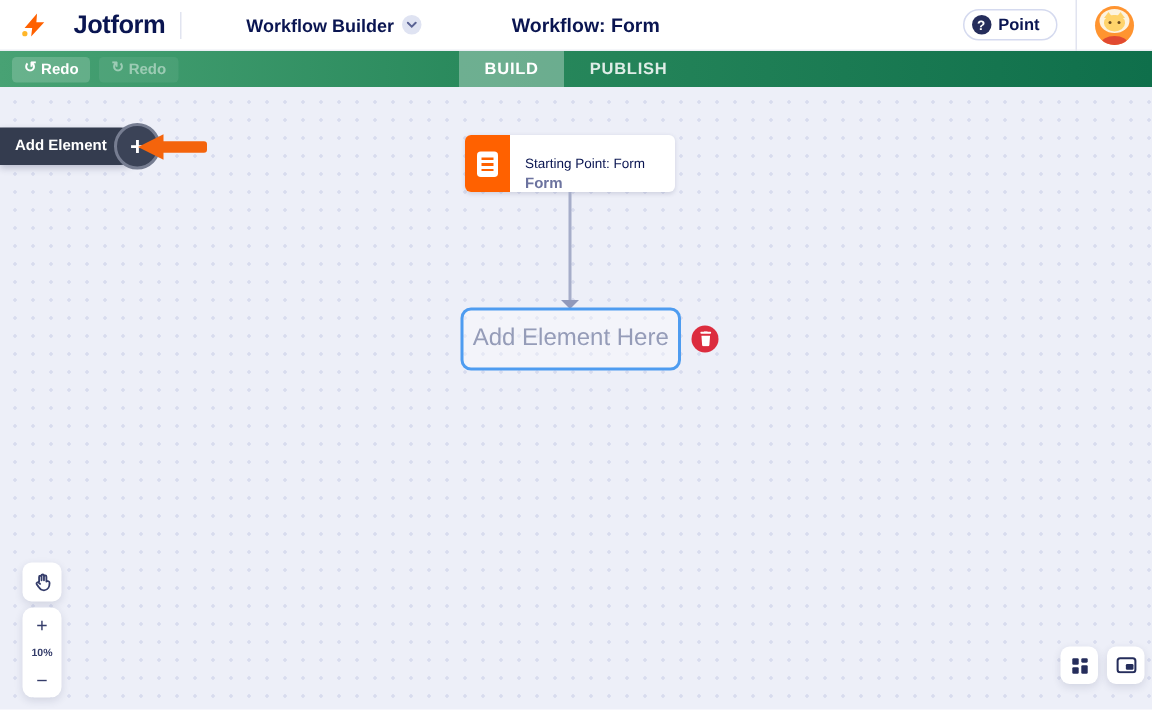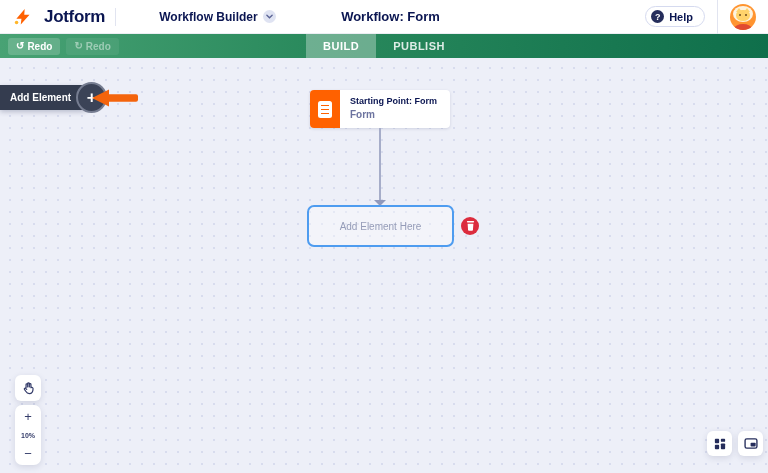--- a/index.html
+++ b/index.html
@@ -1,21 +1,21 @@
 <!DOCTYPE html>
 <html><head>
 <meta charset="utf-8">
 <style>
   * { margin:0; padding:0; box-sizing:border-box; }
   body { font-family:"Liberation Sans", sans-serif; background:#fff; }
   .app { position:relative; width:768px; height:473px; overflow:hidden; background:#fff; }
 
   
   .header { position:relative; display:flex; align-items:center; height:34px; background:#fff; padding:0 12px; border-bottom:1px solid #eceef4; }
-  .brand { display:flex; align-items:center; gap:11px; }
+  .brand { display:flex; align-items:center; gap:16px; }
   .brand-name { font-size:17px; font-weight:bold; color:#0a1551; letter-spacing:-0.3px; }
   .header-sep { width:1px; height:18px; background:#e1e4f0; margin:0 10px; }
   .product { display:flex; align-items:center; gap:5px; font-size:12px; font-weight:bold; color:#0a1551;margin-left:33px; }
   .chev-badge { width:13px; height:13px; border-radius:50%; background:#dfe3f2; display:flex; align-items:center; justify-content:center; }
   .page-title { position:absolute; left:0; right:0; text-align:center; font-size:13px; font-weight:bold; color:#0a1551; pointer-events:none;padding-left:13px; }
   .header-right { margin-left:auto; display:flex; align-items:center; }
   .help-btn { display:flex; align-items:center; gap:5px; border:1px solid #d5daef; border-radius:999px; background:#fff; padding:3px 11px 3px 5px; cursor:pointer; }
   .help-icon { width:13px; height:13px; border-radius:50%; background:#252d5b; color:#fff; font-size:9px; font-weight:bold; display:flex; align-items:center; justify-content:center; }
   .help-label { font-size:11px; font-weight:bold; color:#0a1551; }
   .header-sep.tall { height:34px; margin:0 0 0 12px; }
@@ -52,31 +52,31 @@
     background:#3b4357; border:2px solid #767d91; color:#fff; font-size:17px; font-weight:bold;
     display:flex; align-items:center; justify-content:center; line-height:1; }
   .annotation-arrow { position:absolute; left:92px; top:31px; width:46px; height:18px; }
 
   .start-node { position:absolute; left:310px; top:32px; width:140px; height:38px; display:flex;
     background:#fff; border-radius:4px; box-shadow:0 1px 3px rgba(37,45,91,0.15); cursor:pointer; }
   .start-node-icon { width:30px; border-radius:4px 0 0 4px; background:#ff6100; display:flex; align-items:center; justify-content:center; }
   .doc-glyph { width:14px; height:17px; background:#fff; border-radius:2.5px; display:flex; align-items:center; justify-content:center; }
   .doc-glyph .lines { width:8px; height:9px; background:repeating-linear-gradient(to bottom, #ff6100 0 1.5px, rgba(0,0,0,0) 1.5px 4px); }
   .start-node-text { padding:6px 10px 0 10px; }
-  .start-node-title { font-size:9px; font-weight:bold; color:#0a1551; margin-bottom:3px; white-space:nowrap; }
+  .start-node-title { font-size:9px; font-weight:normal; color:#0a1551; margin-bottom:3px; white-space:nowrap;margin-top:8px; }
   .start-node-sub { font-size:10px; color:#6c739f;font-weight:bold; }
 
   .connector { position:absolute; left:379px; top:70px; width:2px; height:74px; background:#a6adc9; }
   .connector-arrowhead { position:absolute; left:374px; top:142px; width:0; height:0;
     border-left:6px solid transparent; border-right:6px solid transparent; border-top:6px solid #9199bb; }
 
   .placeholder-node { position:absolute; left:307px; top:147px; width:147px; height:42px;
     border:2px solid #4e9cf0; border-radius:7px; background:rgba(255,255,255,0.35);
     display:flex; align-items:center; justify-content:center; cursor:pointer; }
-  .placeholder-label { font-size:10px; color:#959cb8; }
+  .placeholder-label { font-size:16px; color:#959cb8; }
 
   .delete-btn { position:absolute; left:461px; top:159px; width:18px; height:18px; border-radius:50%;
     background:#dc2c3e; display:flex; align-items:center; justify-content:center; cursor:pointer; }
 
   .tool-btn { position:absolute; background:#fff; border-radius:6px; box-shadow:0 2px 6px rgba(40,48,90,0.14);
     display:flex; align-items:center; justify-content:center; cursor:pointer; }
   .pan-btn { left:15px; top:317px; width:26px; height:26px; }
   .zoom-pill { position:absolute; left:15px; top:347px; width:26px; height:60px; background:#fff; border-radius:7px;
     box-shadow:0 2px 6px rgba(40,48,90,0.14); display:flex; flex-direction:column; align-items:center;
     justify-content:space-between; padding:5px 0; }
@@ -106,21 +106,21 @@
       <span class="chev-badge">
         <svg width="7" height="5" viewBox="0 0 8 5">
             <polyline points="1,1 4,4 7,1" fill="none" stroke="#5a6394" stroke-width="1.5" stroke-linecap="round"></polyline>
           </svg>
       </span>
     </div>
     <div class="page-title">Workflow: Form</div>
     <div class="header-right">
       <button class="help-btn">
         <span class="help-icon">?</span>
-        <span class="help-label">Help</span>
+        <span class="help-label">Point</span>
       </button>
       <div class="header-sep tall"></div>
       <div class="avatar">
         <div class="halo"></div>
         <div class="face"></div>
         <div class="eye l"></div>
         <div class="eye r"></div>
         <div class="body"></div>
       </div>
     </div>

